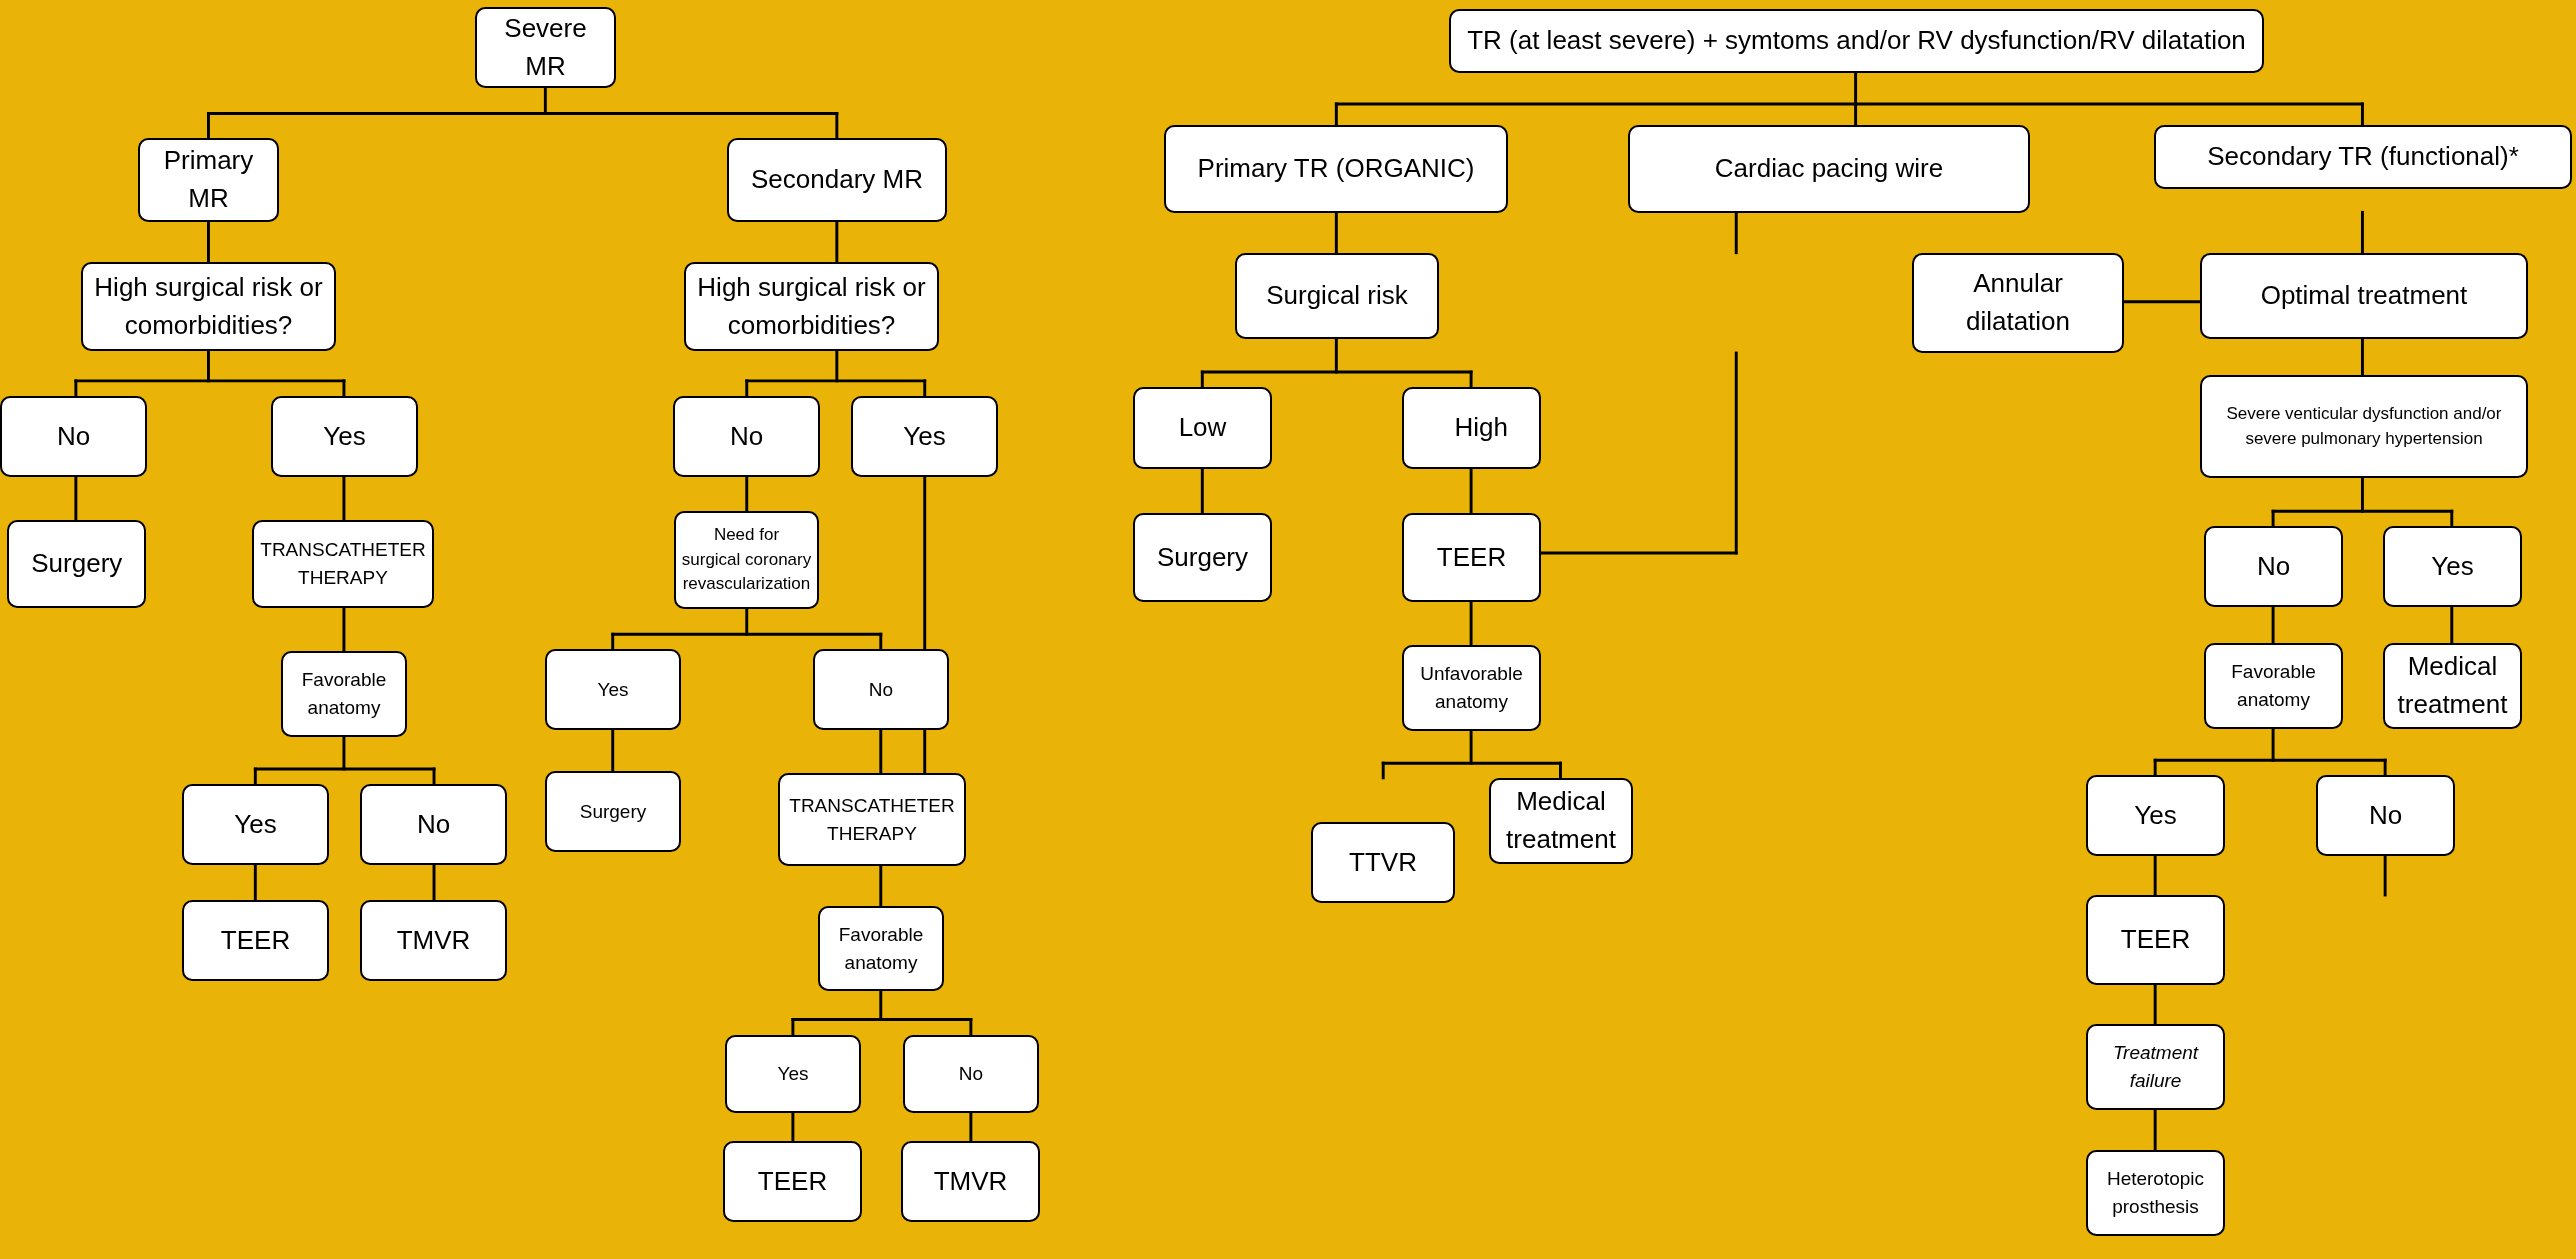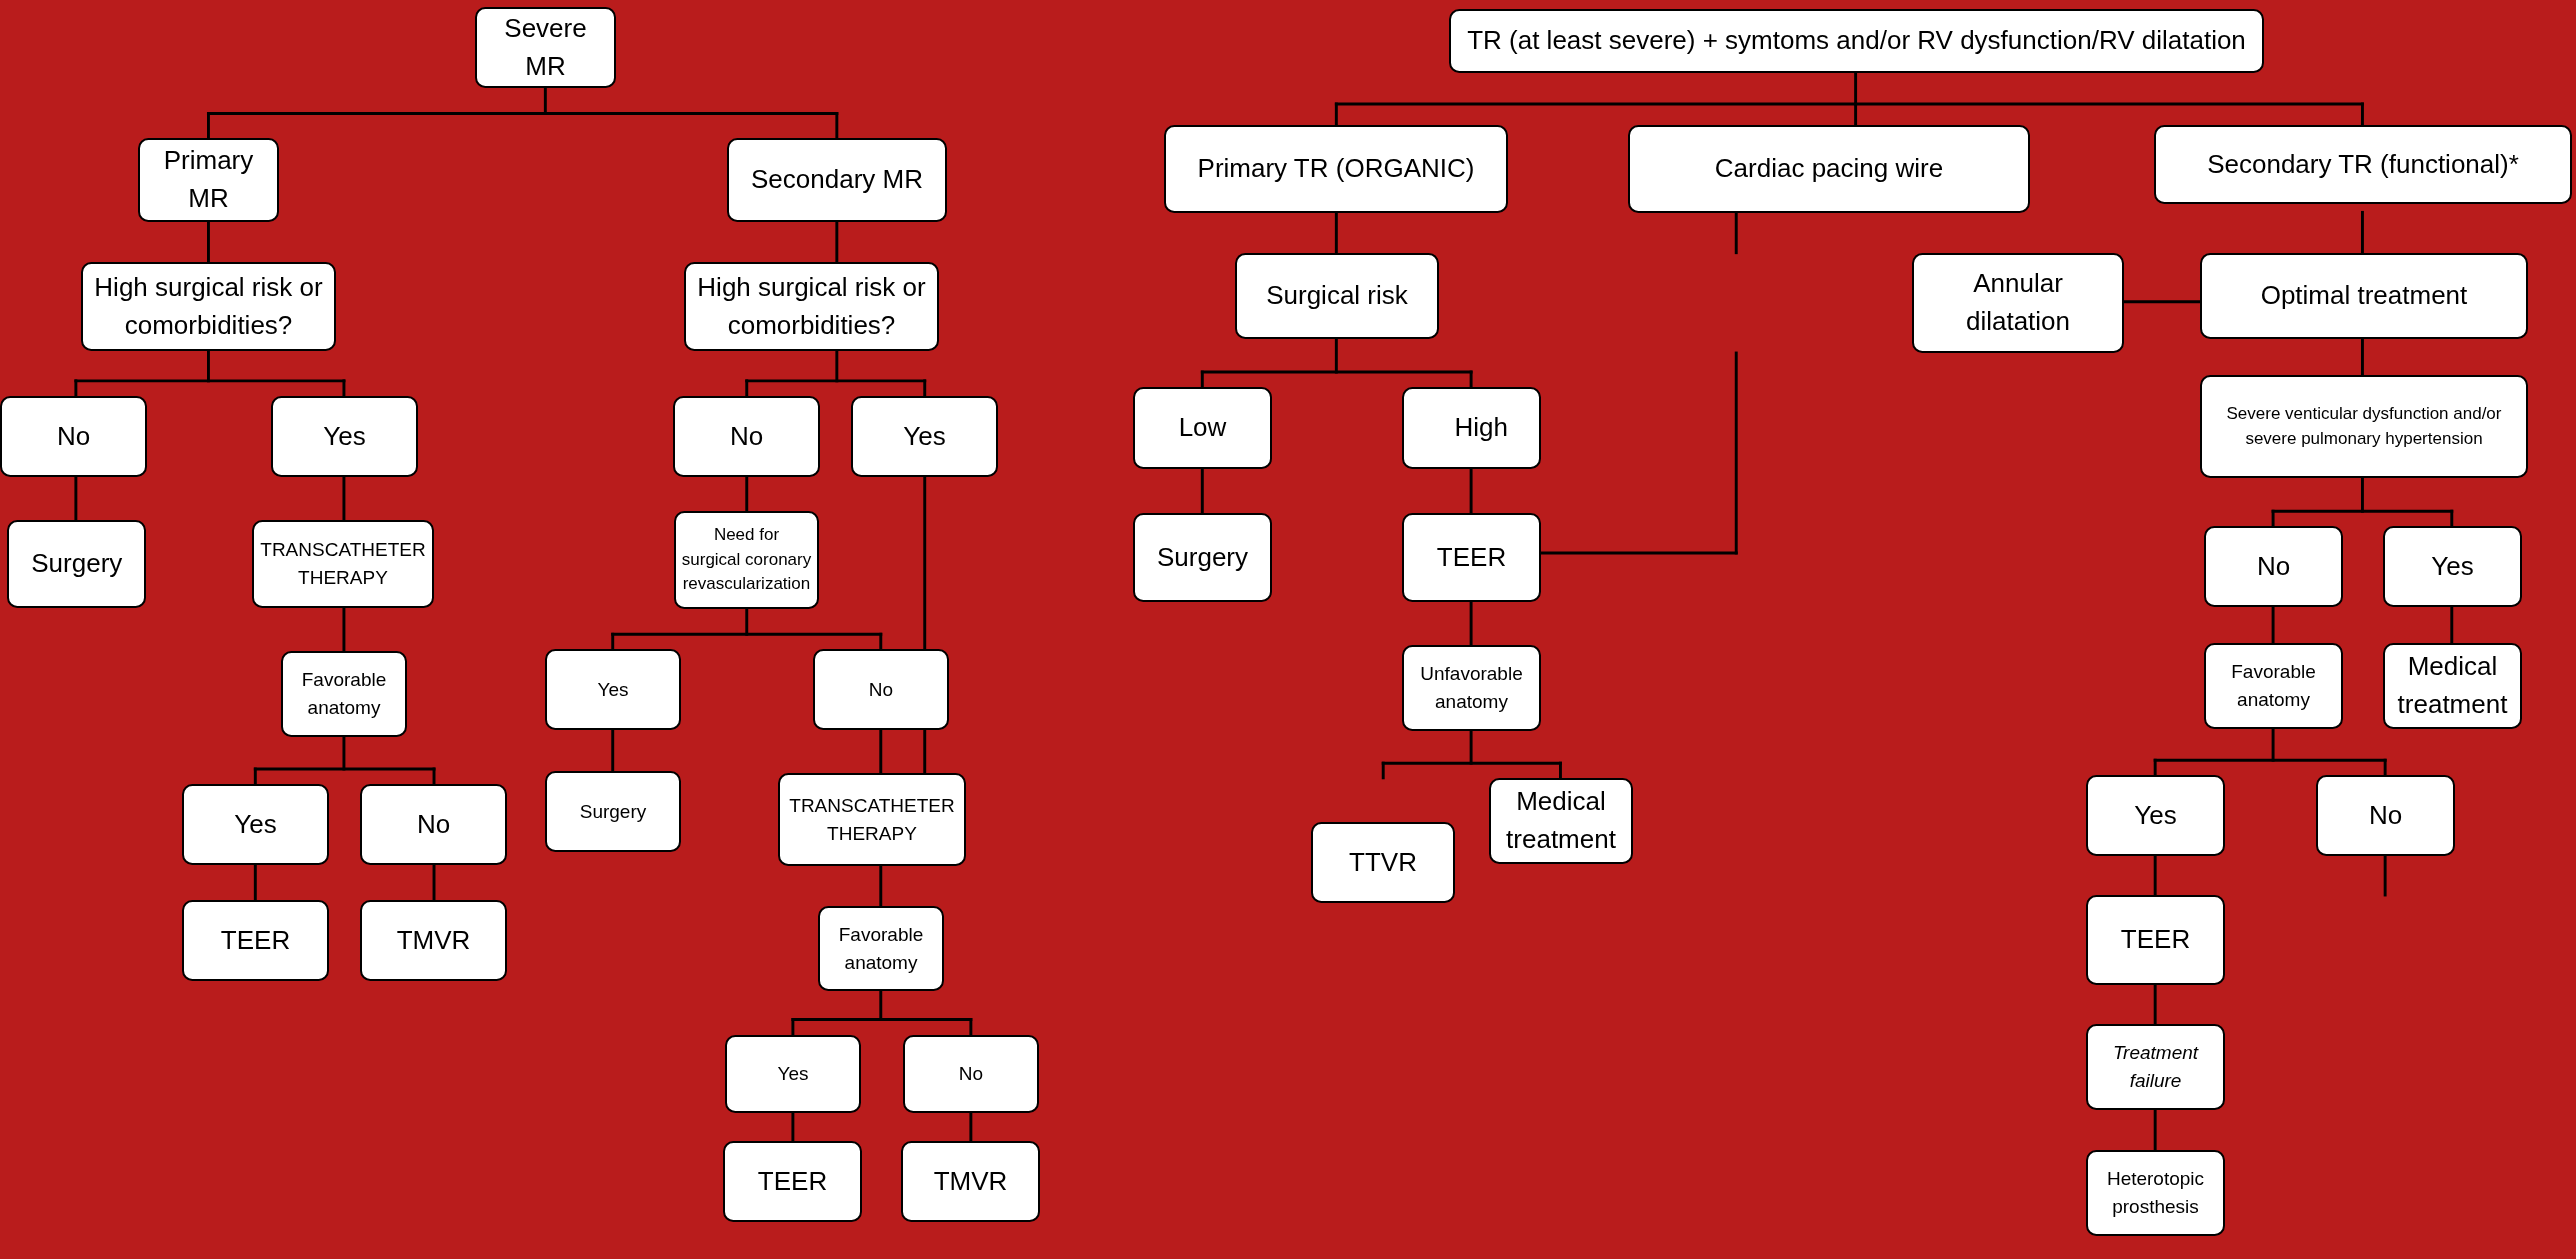--- a/index.html
+++ b/index.html
@@ -1,20 +1,20 @@
 <!DOCTYPE html>
 <html style="font-size:11.7px"><head>
 <meta charset="utf-8">
 <style>
   html,body{margin:0;padding:0;background:#ffffff;}
   #stage{
     position:relative;
     width:2576px;
     height:1259px;
-    background:#b91c1c;
+    background:#eab308;
     font-family:"Liberation Sans", sans-serif;
     color:#000000;
     overflow:hidden;
   }
   #edges{position:absolute;left:0;top:0;width:2576px;height:1259px;pointer-events:none;}
   .node{
     position:absolute;
     box-sizing:border-box;
     border:2.2px solid #000000;
     border-radius:10.3px;
@@ -206,21 +206,21 @@
 
   <div class="node" style="left:723px;top:1141px;width:139px;height:81px;">TEER</div>
   <div class="node" style="left:901px;top:1141px;width:139px;height:81px;">TMVR</div>
 
   <div class="node" style="left:1449px;top:8.8px;width:815px;height:64px;">TR (at least severe) + symtoms  and/or RV dysfunction/RV dilatation</div>
 
   <div class="node" style="left:1164px;top:125px;width:344px;height:88px;">Primary TR (ORGANIC)</div>
 
   <div class="node" style="left:1628px;top:125px;width:402px;height:88px;">Cardiac pacing wire</div>
 
-  <div class="node" style="left:2154px;top:125px;width:418px;height:79px;text-align:right;">Secondary TR (functional)*</div>
+  <div class="node" style="left:2154px;top:125px;width:418px;height:64px;text-align:right;">Secondary TR (functional)*</div>
 
   <div class="node" style="left:1235px;top:253px;width:204px;height:86px;">Surgical risk</div>
 
 
   <div class="node" style="left:1912px;top:253px;width:212px;height:100px;">Annular
 dilatation</div>
 
   <div class="node" style="left:2200px;top:253px;width:328px;height:86px;">Optimal treatment</div>
 
   <div class="node" style="left:1133px;top:387px;width:139px;height:82px;">Low</div>

